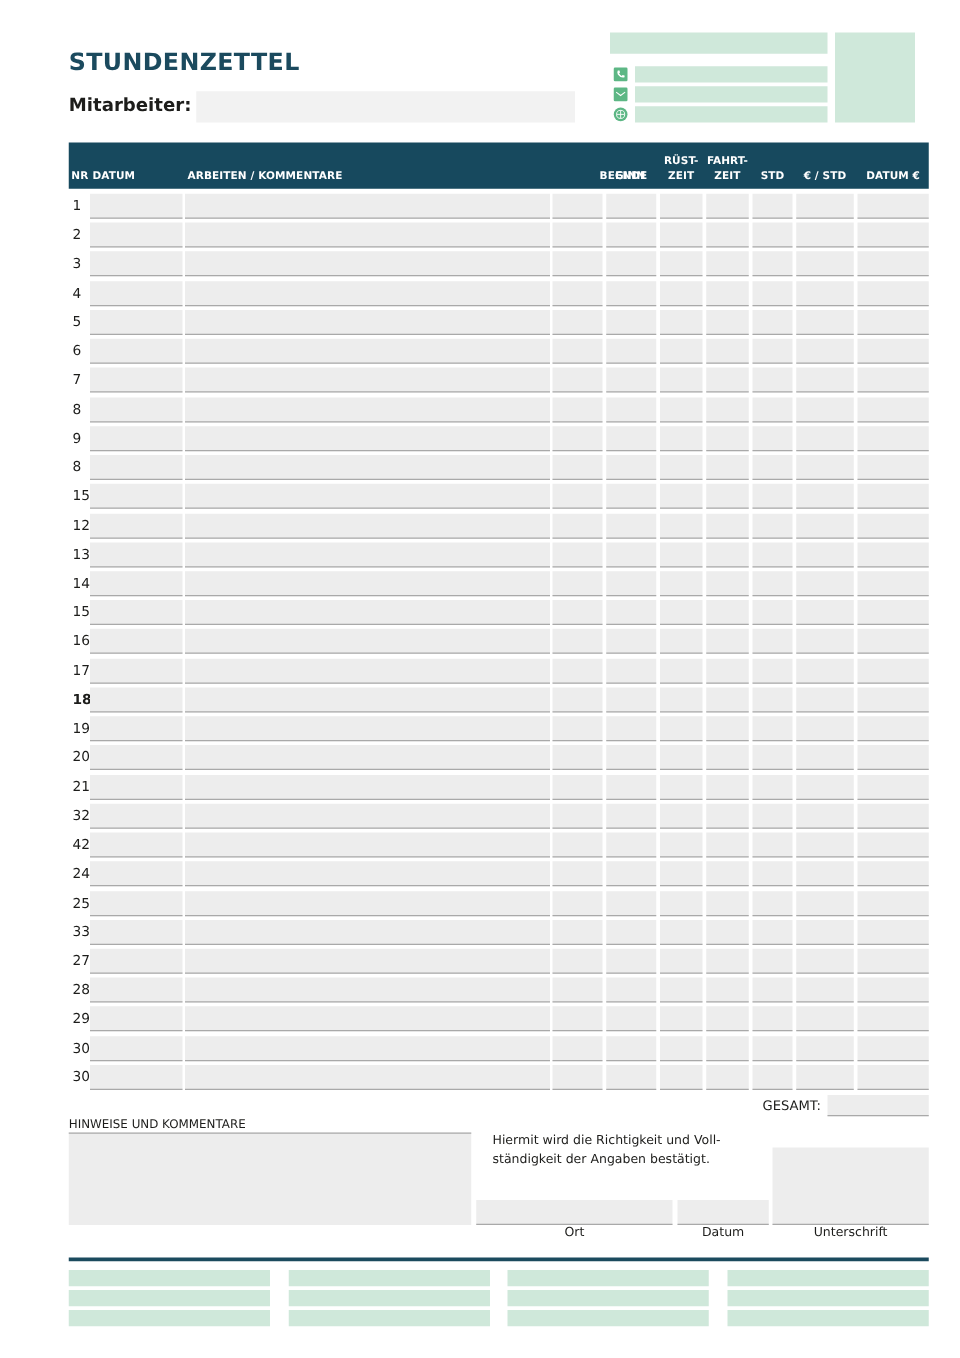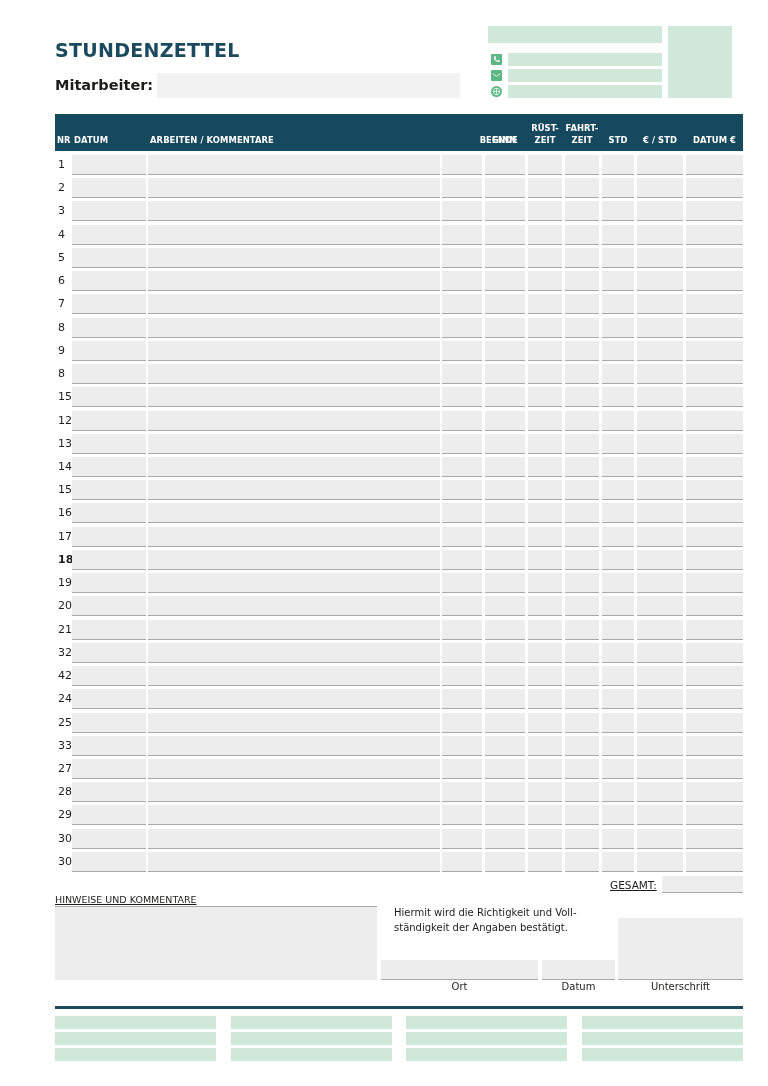--- a/index.html
+++ b/index.html
@@ -15,21 +15,21 @@
     .contact-icon.round { border-radius: 50%; }
     .contact-icon svg { width: 9px; height: 9px; }
 
     .thead { position: absolute; left: 55px; top: 114px; width: 688px; height: 37px; background: #17495e; }
     .th { position: absolute; color: #ffffff; font-size: 8.4px; font-weight: bold; line-height: 11px; text-align: center; white-space: nowrap; letter-spacing: 0.1px; }
 
     .row { position: absolute; left: 55px; width: 688px; height: 23.2px; }
     .rownum { position: absolute; left: 3px; top: 4px; font-size: 11px; color: #1d1d1b; }
     .cell { position: absolute; top: 1px; height: 20px; background: #ededed; border-bottom: 1.5px solid #a9a9a9; }
 
-    .sec-label { position: absolute; font-size: 9.5px; color: #1d1d1b; text-decoration: underline; }
+    .sec-label { position: absolute; font-size: 9.5px; color: #1d1d1b; }
     .box { position: absolute; background: #ededed; }
     .uline { border-bottom: 1.5px solid #a9a9a9; }
     .topline { border-top: 1.5px solid #a9a9a9; }
     .caption { position: absolute; font-size: 10px; color: #1d1d1b; text-align: center; }
     .confirm { position: absolute; left: 394px; top: 905px; width: 210px; font-size: 10px; line-height: 15px; color: #1d1d1b; }
 
     .footer-rule { position: absolute; left: 55px; top: 1006px; width: 688px; height: 3px; background: #1b4a5e; }
   </style>
 </head>
 <body>

